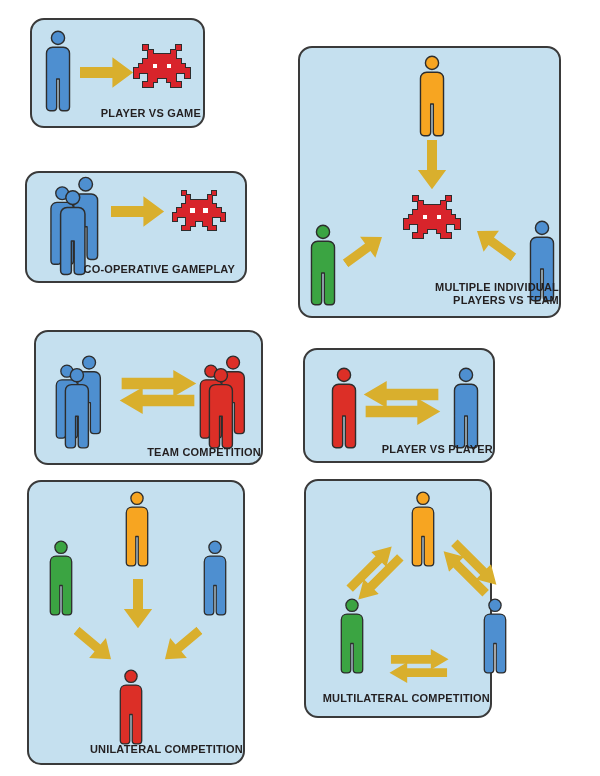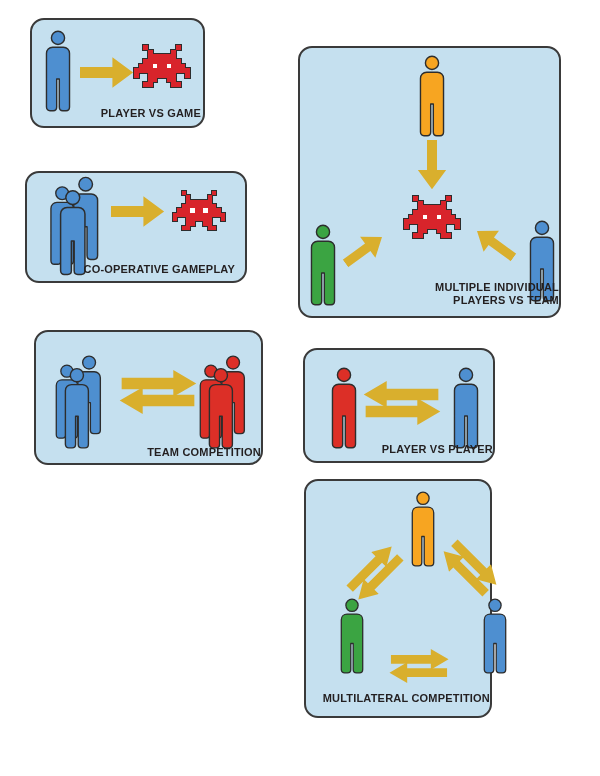--- a/index.html
+++ b/index.html
@@ -290,20 +290,44 @@
       </svg>
     <svg class="person c-blue" style="left:147px;top:17px;" width="28" height="84" viewBox="0 0 34 100">
         <use href="#person-g"></use>
       </svg>
     <svg class="dblarrow flipv" style="left:56px;top:31px;" width="82" height="44" viewBox="0 0 84 46">
         <use href="#dblarrow-sym" width="84" height="46"></use>
       </svg>
     <div class="label" style="bottom:6px;">PLAYER VS PLAYER</div>
   </section>
 
+  <section class="panel" style="left:27px;top:480px;width:218px;height:285px;">
+    <svg class="person c-green" style="left:19px;top:57px;" width="26" height="80" viewBox="0 0 34 100">
+        <use href="#person-g"></use>
+      </svg>
+    <svg class="person c-orange" style="left:95px;top:8px;" width="26" height="80" viewBox="0 0 34 100">
+        <use href="#person-g"></use>
+      </svg>
+    <svg class="person c-blue" style="left:173px;top:57px;" width="26" height="80" viewBox="0 0 34 100">
+        <use href="#person-g"></use>
+      </svg>
+    <svg class="arrow rot90" style="left:84px;top:106px;" width="50" height="32" viewBox="0 0 60 36">
+        <use href="#arrow-sym" width="60" height="36"></use>
+      </svg>
+    <svg class="arrow rot40" style="left:42px;top:148px;" width="46" height="30" viewBox="0 0 60 36">
+        <use href="#arrow-sym" width="60" height="36"></use>
+      </svg>
+    <svg class="arrow rot140" style="left:130px;top:148px;" width="46" height="30" viewBox="0 0 60 36">
+        <use href="#arrow-sym" width="60" height="36"></use>
+      </svg>
+    <svg class="person c-red" style="left:89px;top:186px;" width="26" height="80" viewBox="0 0 34 100">
+        <use href="#person-g"></use>
+      </svg>
+    <div class="label" style="bottom:8px;">UNILATERAL COMPETITION</div>
+  </section>
 
   <section class="panel" style="left:304px;top:479px;width:188px;height:239px;">
     <svg class="person c-orange" style="left:104px;top:9px;" width="26" height="80" viewBox="0 0 34 100">
         <use href="#person-g"></use>
       </svg>
     <svg class="person c-green" style="left:33px;top:116px;" width="26" height="80" viewBox="0 0 34 100">
         <use href="#person-g"></use>
       </svg>
     <svg class="person c-blue" style="left:176px;top:116px;" width="26" height="80" viewBox="0 0 34 100">
         <use href="#person-g"></use>

